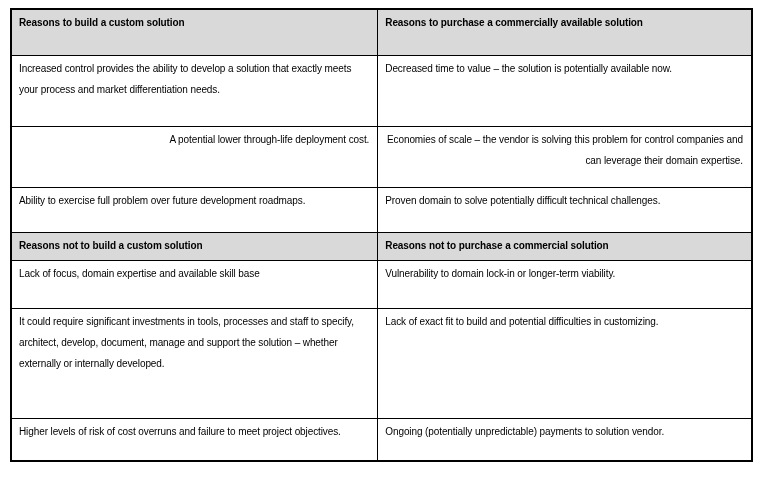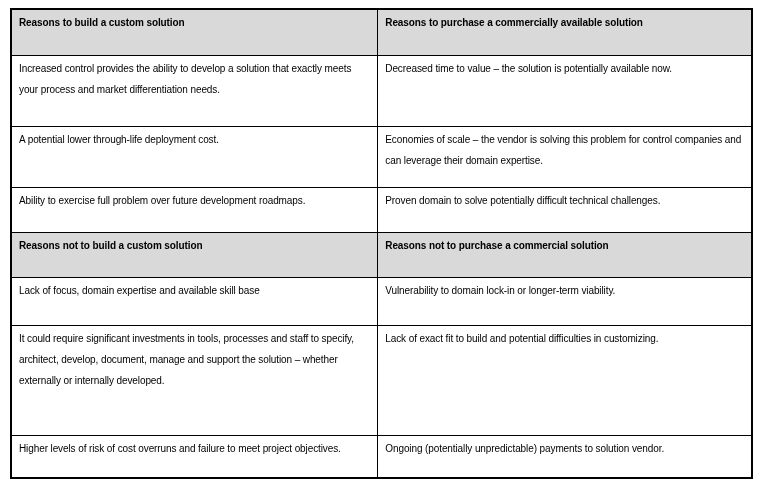--- a/index.html
+++ b/index.html
@@ -34,23 +34,23 @@
     word-wrap: break-word;
   }
   tr.hdr td {
     background: #d9d9d9;
     font-weight: bold;
   }
   col.c1 { width: 49.5%; }
   col.c2 { width: 50.5%; }
   tr.r-h1 { height: 46px; }
   tr.r-a1 { height: 71px; }
-  tr.r-a2 { height: 61px; }
+  tr.r-a2 { height: 61px; text-align: right; }
   tr.r-a3 { height: 45px; }
-  tr.r-h2 { height: 45px; }
+  tr.r-h2 { height: 28px; }
   tr.r-b1 { height: 48px; }
   tr.r-b2 { height: 110px; }
   tr.r-b3 { height: 43px; }
 </style>
 </head>
 <body>
 
 <div class="page">
   <table class="cmp">
     <colgroup>

